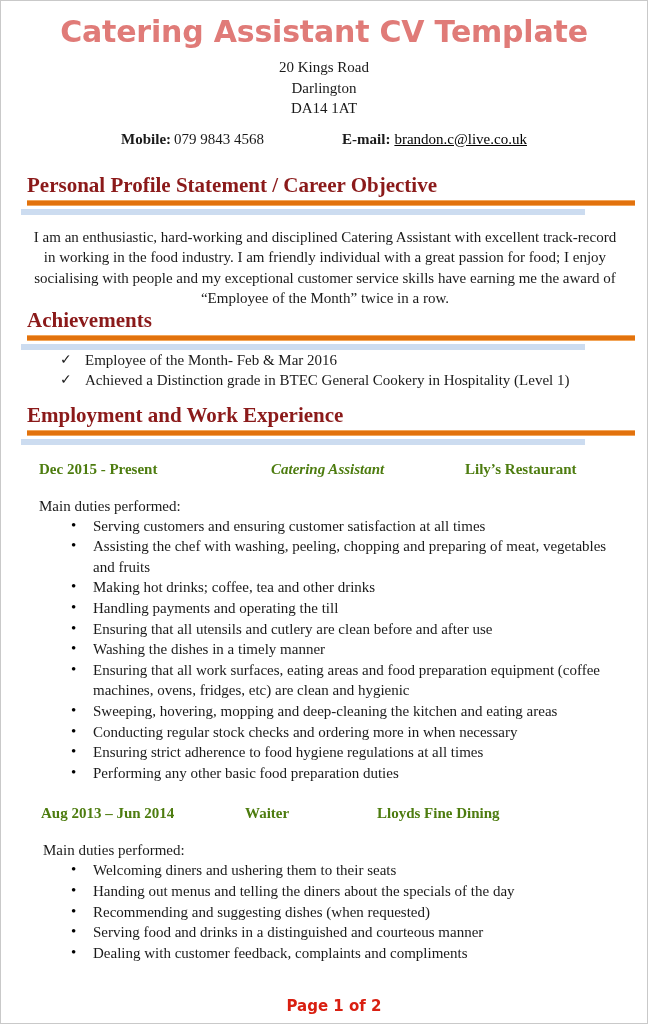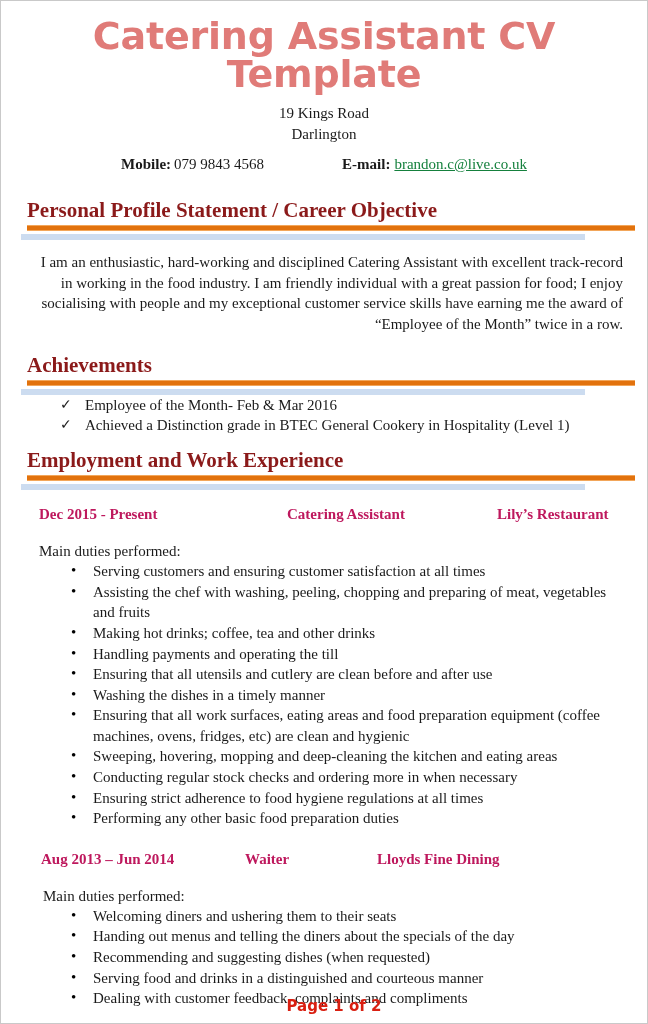--- a/index.html
+++ b/index.html
@@ -28,21 +28,21 @@
     box-sizing: border-box;
     padding: 0 12px 0 12px;
   }
 
   
   .doc-title {
     text-align: center;
     color: #e07b78;
     font-family: "DejaVu Sans", sans-serif;
     font-weight: bold;
-    font-size: 38px;
+    font-size: 30px;
     line-height: 1;
     letter-spacing: -0.2px;
     margin: 16px 0 0 0;
   }
   .person-name {
     text-align: center;
     color: #000000;
     font-family: "Liberation Serif", serif;
     font-weight: bold;
     font-size: 25px;
@@ -66,21 +66,21 @@
     font-size: 15px;
     color: #1a1a1a;
   }
   .contact-cell { white-space: nowrap; }
   .contact-cell.mobile { margin-right: 78px; }
   .contact-label {
     font-weight: bold;
   }
   .contact-value { padding-left: 3px; }
   .email-link {
-    color: #15803d;
+    color: #000000;
     text-decoration: underline;
     padding-left: 4px;
   }
 
   
   .section-head {
     color: #8b1a1a;
     font-family: "Liberation Serif", serif;
     font-weight: bold;
     font-size: 21px;
@@ -97,31 +97,31 @@
     width: calc(100% - 14px);
   }
   .rule-blue {
     height: 6px;
     background: #ccdcf0;
     margin: 3px 0 0 8px;
     width: calc(100% - 58px);
   }
 
   .sec-gap-profile { margin-top: 26px; }
-  .sec-gap-ach { margin-top: 20px; }
+  .sec-gap-ach { }
   .sec-gap-emp { margin-top: 14px; }
 
   
   .profile-text {
     margin: 12px 0 0 0;
     padding: 0 12px 0 14px;
     font-size: 15px;
     line-height: 20.5px;
     color: #1a1a1a;
-    text-align: right;
+    text-align: center;
   }
 
   ul.clean {
     list-style: none;
     margin: 0;
     padding: 0;
   }
 
   
   .ach-list { margin: 12px 0 0 0; }
@@ -139,27 +139,27 @@
     color: #1a1a1a;
     font-size: 14px;
   }
 
   
   .job-head {
     position: relative;
     height: 20px;
     font-weight: bold;
     font-size: 15px;
-    color: #be185d;
+    color: #4d7c0f;
   }
   .job-head span { position: absolute; top: 0; white-space: nowrap; }
 
   .job1-dates { left: 26px; }
-  .job1-role  { left: 274px; }
-  .job1-org   { left: 452px; margin-left: 32px; }
+  .job1-role  { left: 258px; font-style: italic; }
+  .job1-org   { left: 452px; }
 
   .job2-dates { left: 28px; }
   .job2-role  { left: 232px; }
   .job2-org   { left: 364px; }
 
   .duties-label {
     padding-left: 26px;
     font-size: 15px;
     line-height: 20px;
     color: #1a1a1a;
@@ -202,22 +202,23 @@
 </style>
 </head>
 <body>
 
 <div class="page">
   <div class="inner">
 
     <div class="doc-title">Catering Assistant CV Template</div>
 
     <div class="addr-block">
-      <span class="addr-line">19 Kings Road</span>
+      <span class="addr-line">20 Kings Road</span>
       <span class="addr-line">Darlington</span>
+      <span class="addr-line">DA14 1AT</span>
     </div>
 
     <div class="contact-row">
       <span class="contact-cell mobile">
         <span class="contact-label">Mobile:</span><span class="contact-value">079 9843 4568</span>
       </span>
       <span class="contact-cell">
         <span class="contact-label">E-mail:</span><a class="email-link" href="#">brandon.c@live.co.uk</a>
       </span>
     </div>

